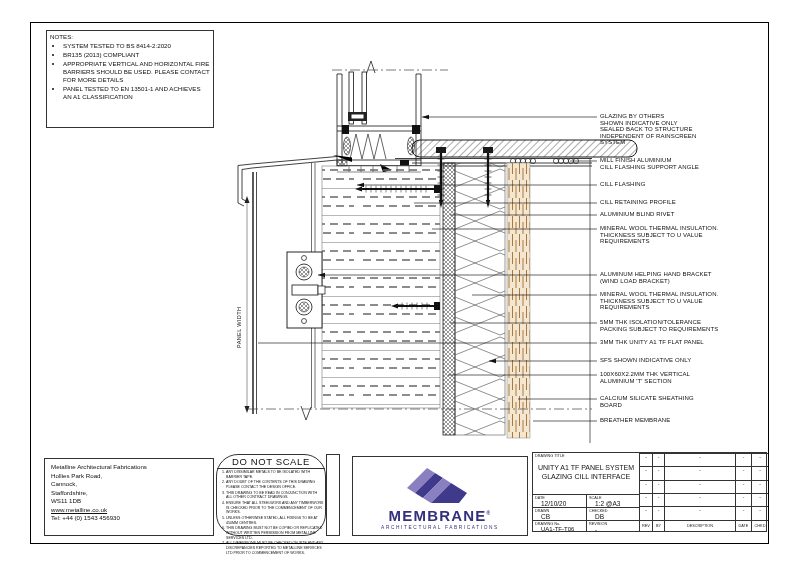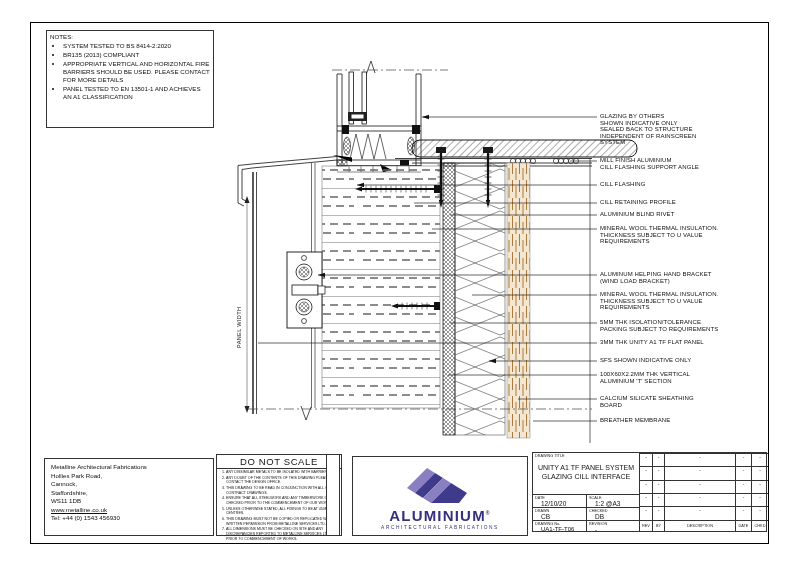--- a/index.html
+++ b/index.html
@@ -20,21 +20,21 @@
        letter-spacing:.1px;white-space:nowrap;}
 
   .panel-width{position:absolute;left:236px;top:348px;transform:rotate(-90deg);
        transform-origin:0 0;font-size:5.5px;letter-spacing:.4px;white-space:nowrap;}
 
   
   .fbox{position:absolute;border:1px solid #333;box-sizing:border-box;background:#fff;}
   .company{left:44px;top:458px;width:170px;height:78px;padding:4px 0 0 6px;
        font-size:6.2px;line-height:1.38;}
   .company .link{text-decoration:underline;}
-  .dns{left:216px;top:454px;width:126px;height:82px;}
+  .dns{left:216px;top:454px;width:110px;height:82px;border-radius:22px;}
   .dns .dns-title{font-size:9.5px;text-align:center;letter-spacing:.6px;
        border-bottom:1px solid #333;padding:1px 0;}
   .dns ol{margin:1px 0 0 9px;padding:0;font-size:3.6px;line-height:1.3;}
   .dns li{margin:0 1px 1px 0;}
   .narrowbox{left:326px;top:454px;width:14px;height:82px;}
   .logobox{left:352px;top:456px;width:176px;height:80px;display:flex;flex-direction:column;
        align-items:center;justify-content:center;}
   .logo-name{font-size:15px;font-weight:bold;letter-spacing:1.2px;color:#35307c;line-height:1;margin-top:2px;}
   .logo-name sup{font-size:5px;}
   .logo-tag{font-size:4.8px;letter-spacing:1.6px;color:#35307c;margin-top:1.5px;}
@@ -267,21 +267,21 @@
 
 <div class="fbox narrowbox"></div>
 
 <div class="fbox logobox">
   <svg width="70" height="44" viewBox="0 0 70 44">
     <polygon points="2,26 22,6 30,11 10,31" fill="#8a7fc0"></polygon>
     <polygon points="10,31 30,11 38,16 18,36" fill="#403a8c"></polygon>
     <polygon points="18,36 38,16 46,21 26,41" fill="#8a7fc0"></polygon>
     <polygon points="26,41 46,21 62,31 54,41" fill="#403a8c"></polygon>
   </svg>
-  <div class="logo-name"><span>ALUMINIUM</span><sup>®</sup></div>
+  <div class="logo-name"><span>MEMBRANE</span><sup>®</sup></div>
   <div class="logo-tag">ARCHITECTURAL FABRICATIONS</div>
 </div>
 
 <div class="fbox tb">
   <div class="cell" style="left:0;top:0;width:106px;height:41px;border-left:none;border-top:none;">
     <div class="lab">DRAWING TITLE</div>
     <div class="title-lines">
       <div>UNITY A1 TF PANEL SYSTEM</div>
       <div>GLAZING CILL INTERFACE</div>
     </div>

